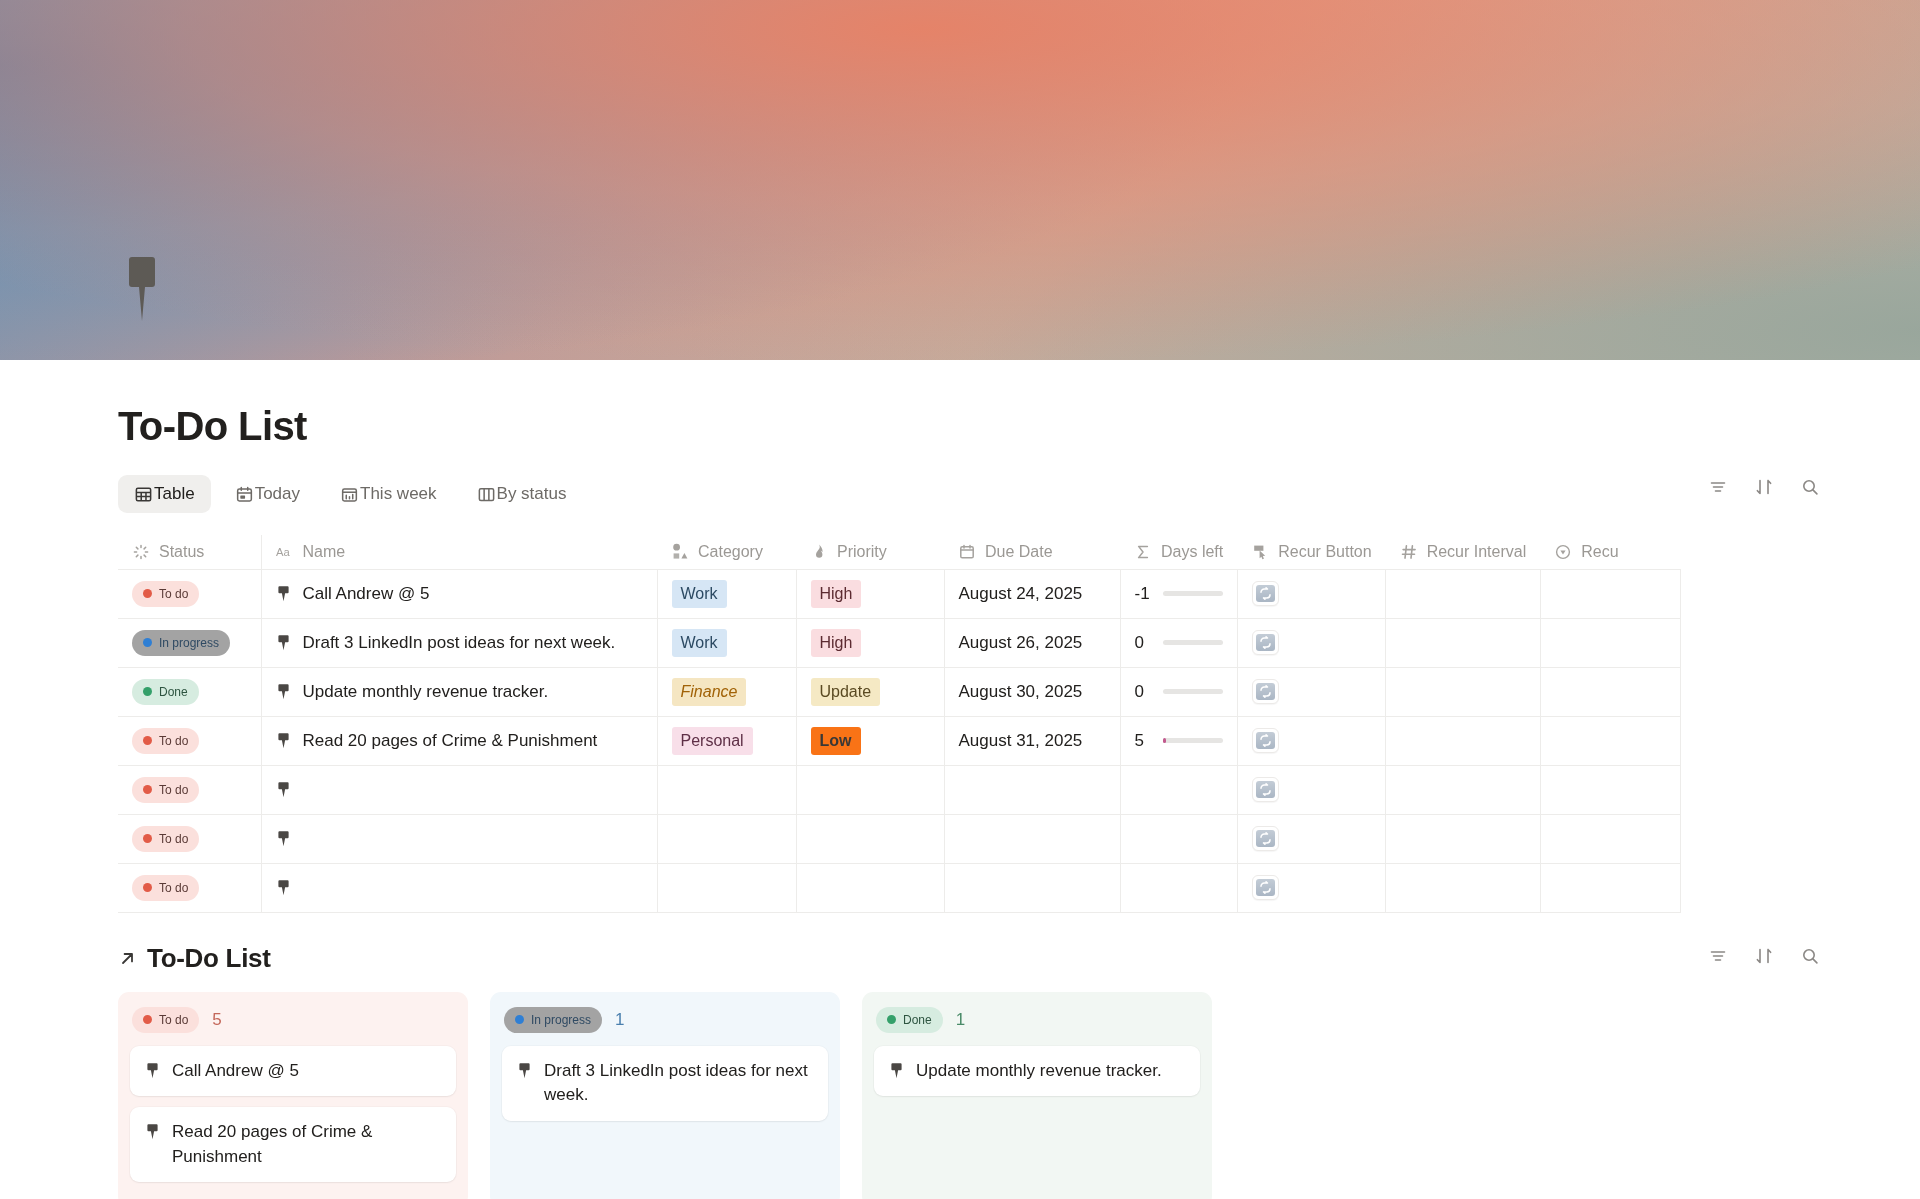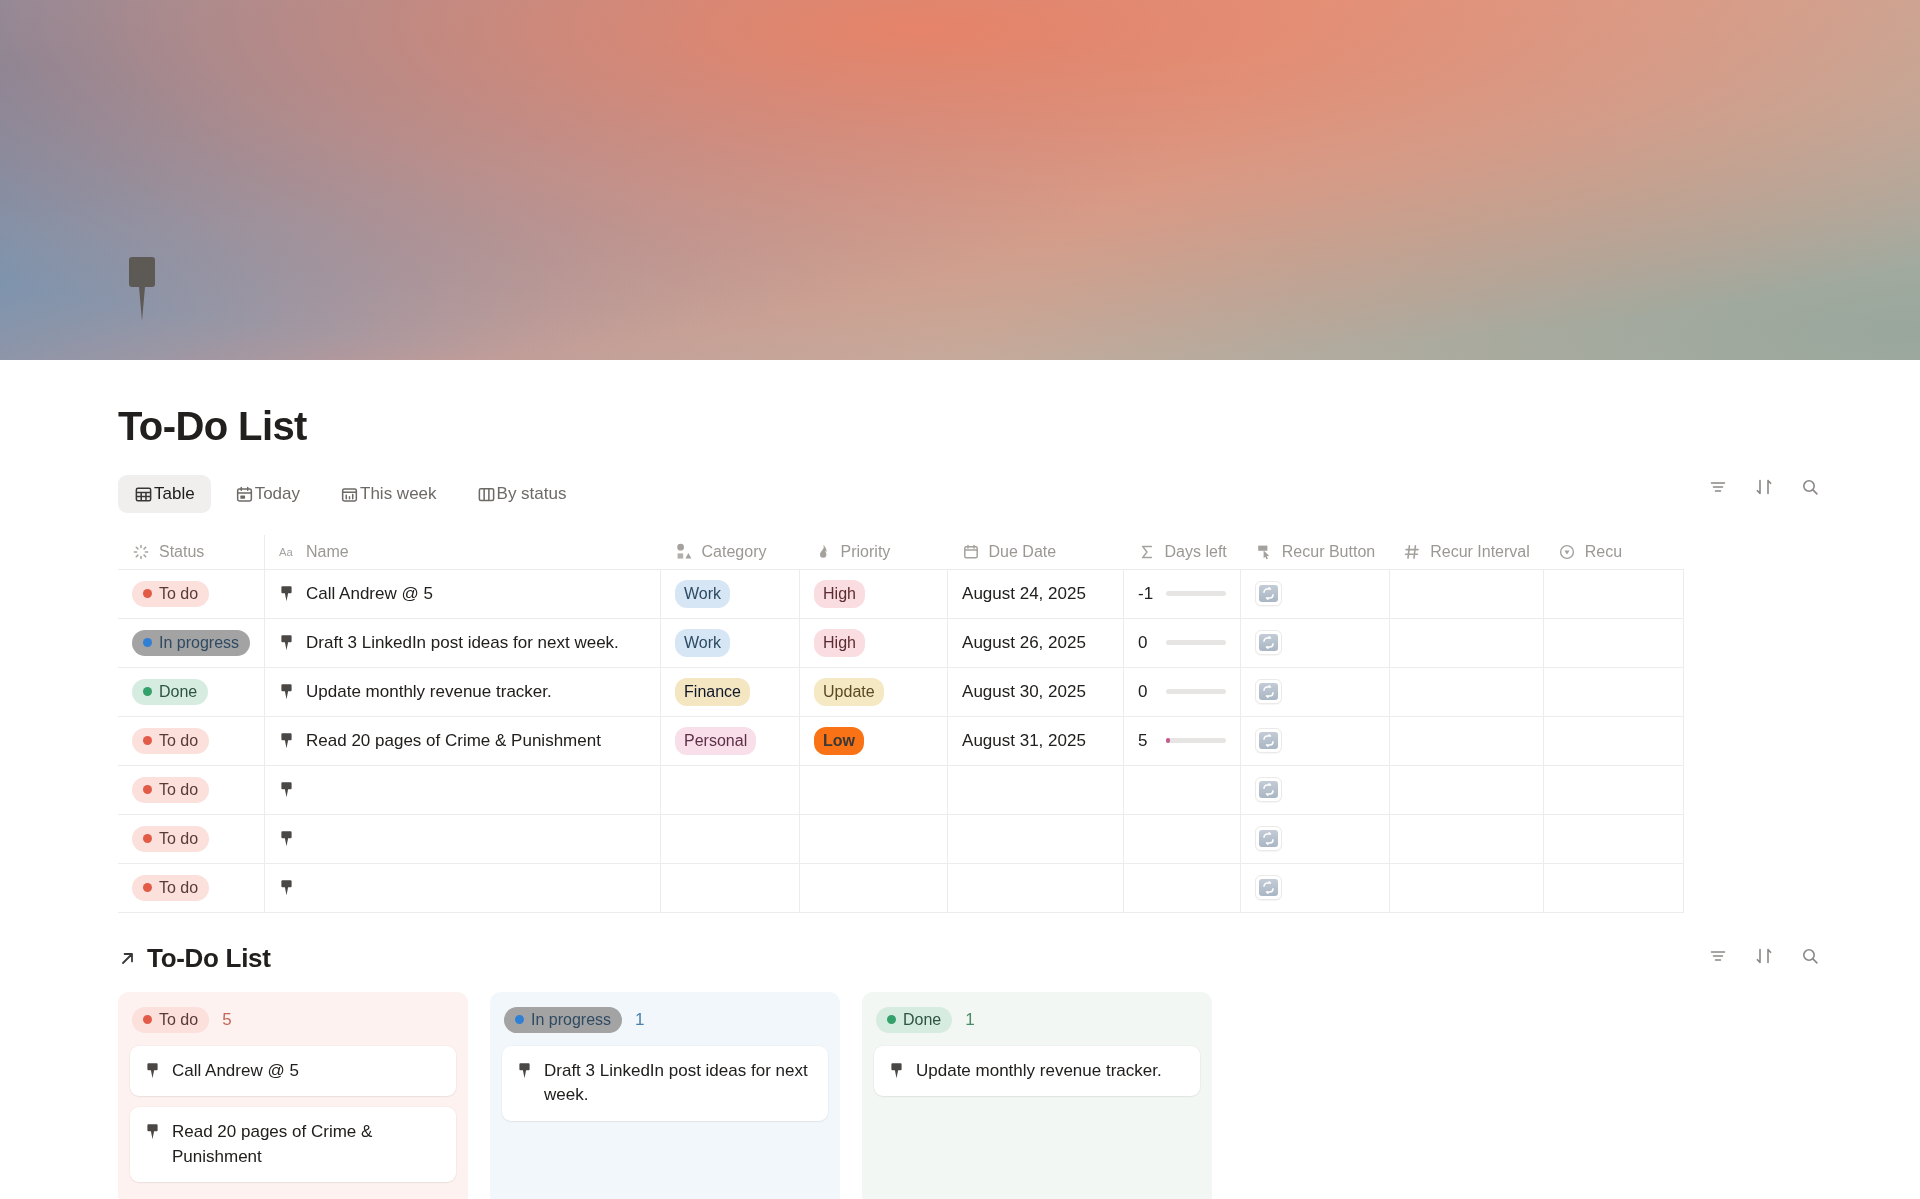--- a/index.html
+++ b/index.html
@@ -97,33 +97,33 @@
   .w-due      { width: 176px; }
   .w-days     { width: 108px; }
   .w-recurbtn { width: 140px; }
   .w-recurint { width: 150px; }
   .w-recur    { width: 140px; }
 
   
   .pill {
     display: inline-flex; align-items: center; gap: 7px;
     height: 26px; padding: 0 11px; border-radius: 13px;
-    font-size: 16px; line-height: 1;
+    font-size: 12px; line-height: 1;
   }
   .pill .dot { width: 9px; height: 9px; border-radius: 50%; flex: none; }
   .pill-todo      { background: #fbe0dc; color: #5a3a36; }
   .pill-todo .dot { background: #e25b47; }
   .pill-prog      { background: #a3a3a3; color: #2f4a63; }
   .pill-prog .dot { background: #2f7fd4; }
   .pill-done      { background: #d6ece0; color: #2d5440; }
   .pill-done .dot { background: #34a06a; }
 
-  .tag { display: inline-block; padding: 3px 9px; border-radius: 12px; font-size: 16px; line-height: 22px; }
+  .tag { display: inline-block; padding: 3px 9px; border-radius: 3px; font-size: 16px; line-height: 22px; }
   .tag-work     { background: #d6e6f5; color: #2c4a63; }
-  .tag-finance  { background: #f5e6c2; color: #0f172a; }
+  .tag-finance  { background: #f5e6c2; color: #a16207; font-style: italic; }
   .tag-personal { background: #f8dfe9; color: #5e2f46; }
   .tag-high     { background: #fadde0; color: #5c2b31; }
   .tag-medium   { background: #f5e9c4; color: #5a4a22; }
   .tag-low      { background: #f97316; color: #3a3836; font-weight: bold; }
 
   .name-cell { display: flex; align-items: center; gap: 12px; }
   .pin-sm { width: 15px; height: 17px; color: #4a4744; flex: none; }
   .pin-sm svg { width: 15px; height: 17px; display: block; }
 
   .days-cell { display: flex; align-items: center; gap: 10px; }

